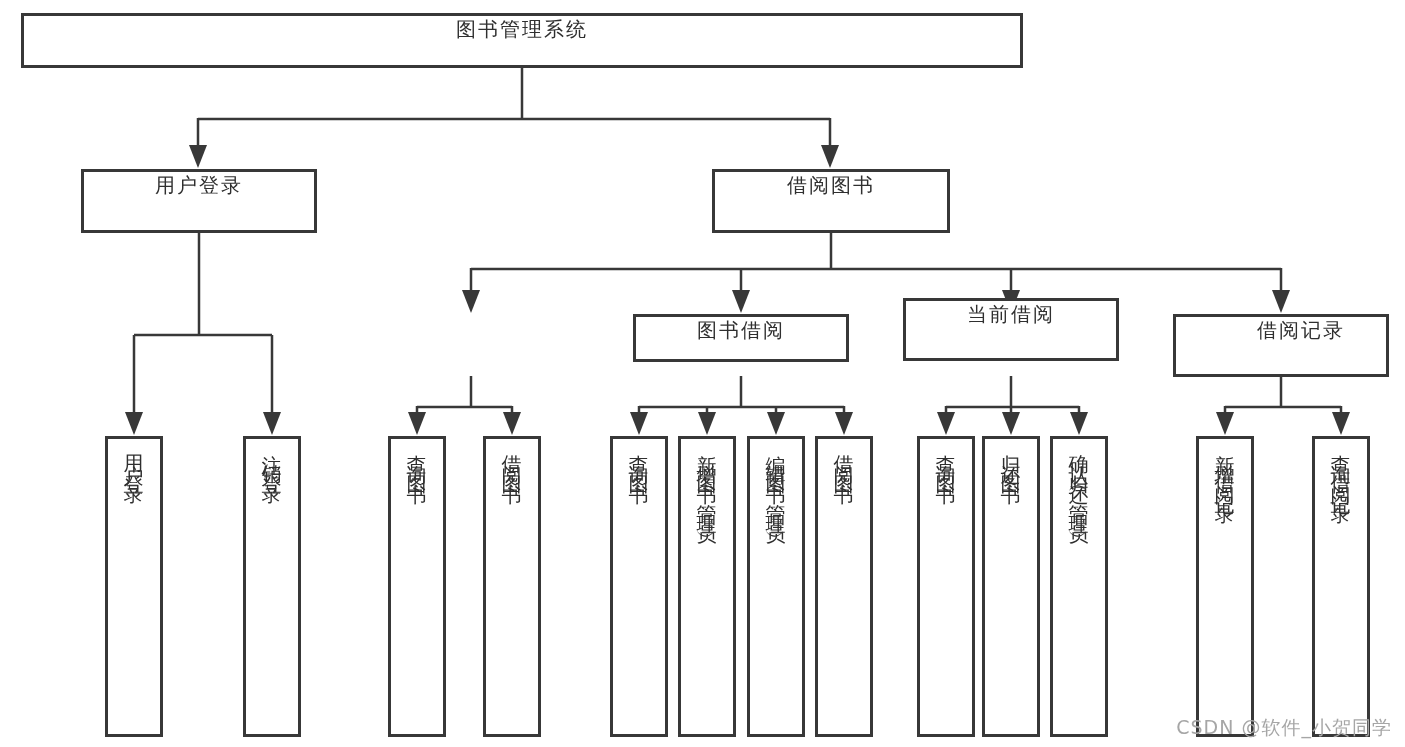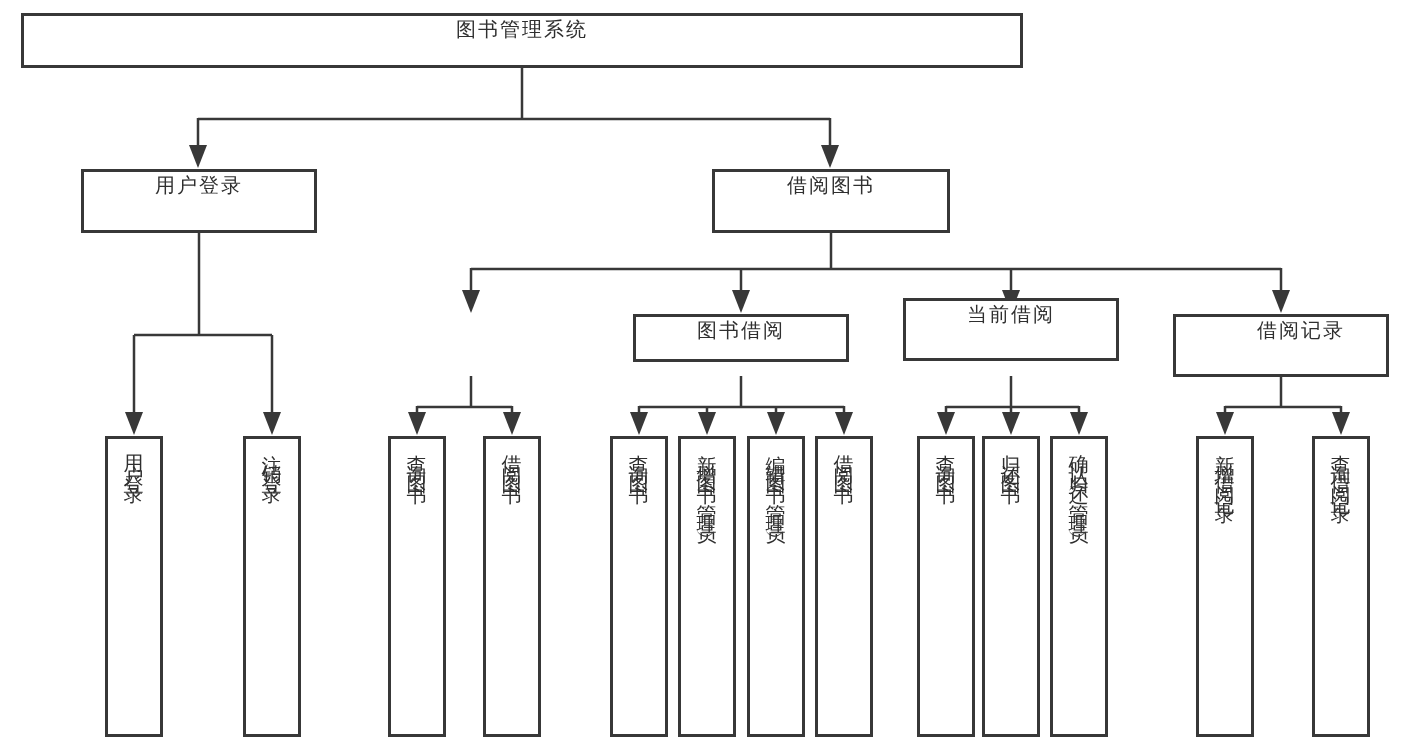--- a/index.html
+++ b/index.html
@@ -162,14 +162,15 @@
     <span>确认归还（管理员）</span>
   </div>
 
   <div class="node leaf" style="left:1196px; top:436px; width:58px; height:301px;">
     <span>新增借阅记录</span>
   </div>
   <div class="node leaf" style="left:1312px; top:436px; width:58px; height:301px;">
     <span>查询借阅记录</span>
   </div>
 
+  <div class="watermark">CSDN @软件_小贺同学</div>
 
 </div>
 
 </body></html>

